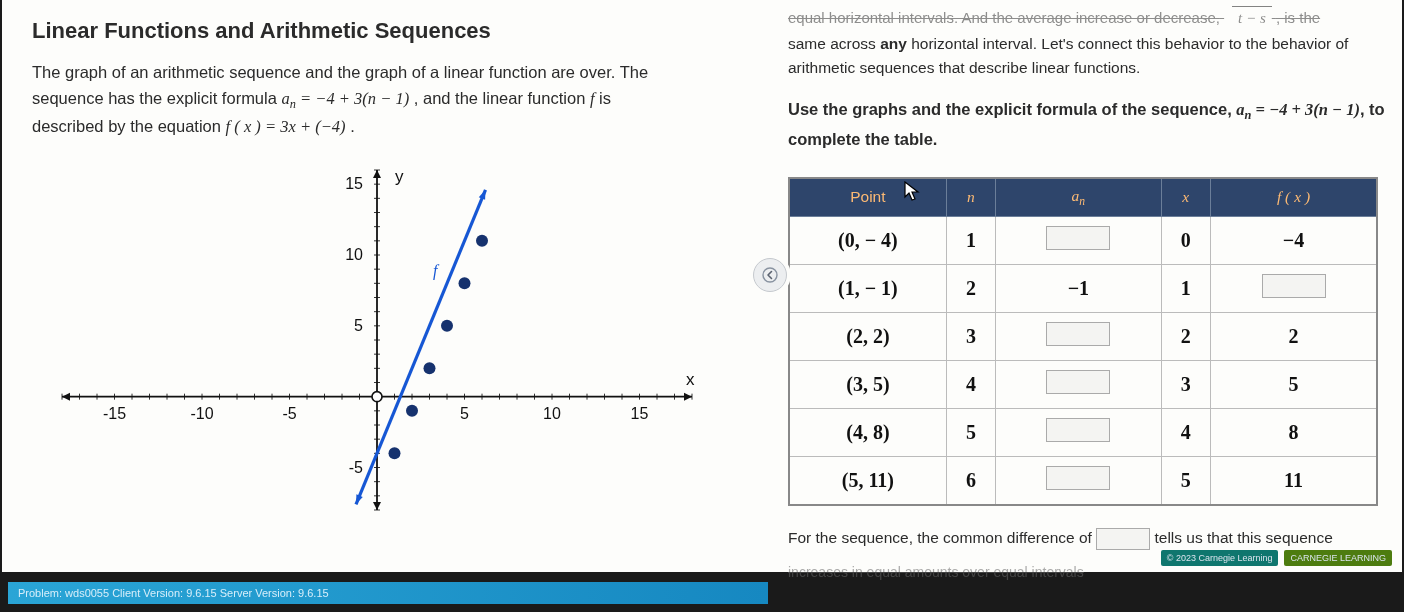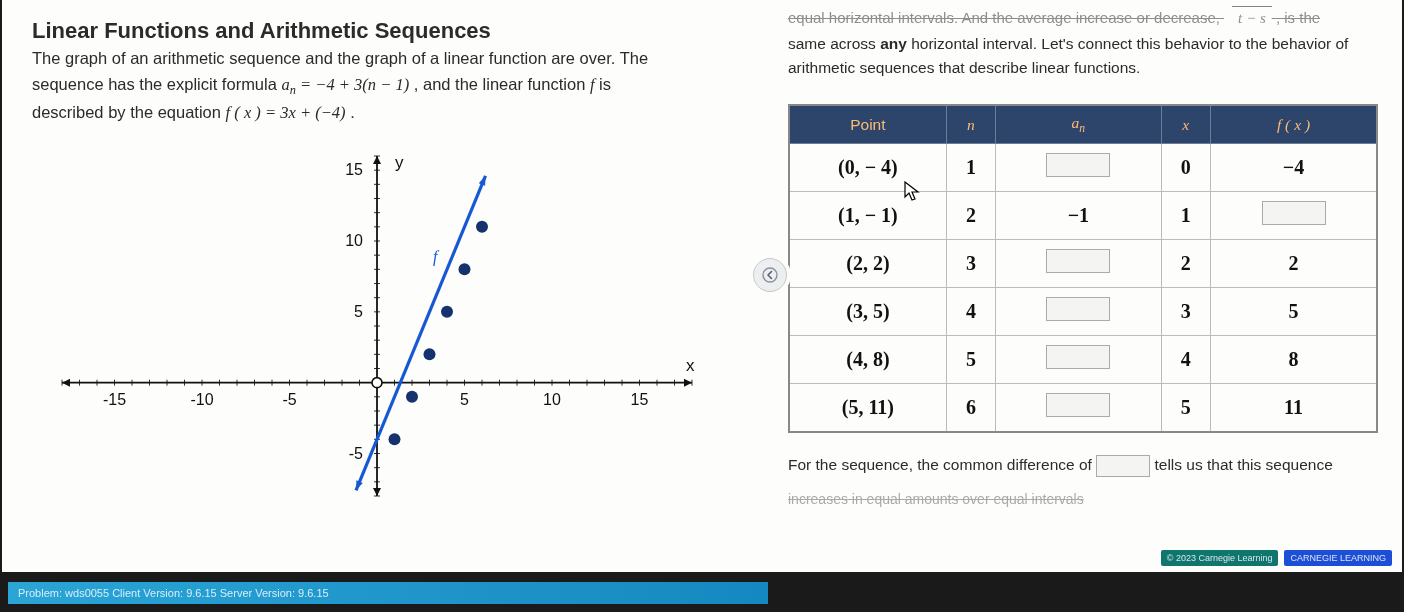--- a/index.html
+++ b/index.html
@@ -14,21 +14,21 @@
   .page {
     display: flex;
     width: 1400px;
     height: 572px;
     background: #fdfdfb;
     margin-left: 2px;
   }
   .col-left { width: 780px; padding: 18px 24px 0 30px; }
   .col-right { flex: 1; padding: 0 16px 0 6px; position: relative; }
 
-  h1 { font-size: 22px; font-weight: 700; margin-bottom: 2px; }
+  h1 { font-size: 22px; font-weight: 700; margin-bottom: 16px; }
   p.intro { font-size: 16.5px; line-height: 1.55; }
 
   .formula-sub { font-style: italic; font-family: 'Times New Roman', serif; }
   .sub { vertical-align: sub; font-size: 0.75em; }
 
   .chart-wrap {
     margin-top: 20px;
     position: relative;
     width: 680px;
     height: 370px;
@@ -121,21 +121,21 @@
     right: 10px; bottom: 6px;
     display: flex; gap: 6px;
   }
   .brand-chip {
     background: #0f766e;
     color: #dbe4ee;
     font-size: 9px;
     padding: 3px 6px;
     border-radius: 2px;
   }
-  .brand-chip.dark { background: #1d4ed8; }
+  .brand-chip.dark { background: #4d7c0f; }
 
   .footer-bar {
     position: absolute;
     left: 8px; bottom: 8px;
     width: 760px; height: 22px;
     background: linear-gradient(90deg, #2aa5d6, #1688c1);
     color: #d7eefa;
     font-size: 11px;
     line-height: 22px;
     padding-left: 10px;
@@ -279,20 +279,25 @@
         <span>equal horizontal intervals. And the average increase or decrease,</span>
         <span class="ts-frac">t − s</span>
         <span>, is the</span>
       </div>
       <div>
         same across <b>any</b> horizontal interval. Let's connect this behavior to the behavior of
       </div>
       <div>arithmetic sequences that describe linear functions.</div>
     </div>
 
+    <p class="instruct">
+      <b><span>Use the graphs and the explicit formula of the sequence, </span></b>
+      <span class="formula-sub" style="font-weight:700">a<span class="sub">n</span> = −4 + 3(n − 1)</span><b><span>, to</span></b><br>
+      <b>complete the table.</b>
+    </p>
 
     <table class="data">
       <thead>
         <tr>
           <th>Point</th>
           <th><em class="formula-sub">n</em></th>
           <th><em class="formula-sub">a<span class="sub">n</span></em></th>
           <th><em class="formula-sub">x</em></th>
           <th><em class="formula-sub">f ( x )</em></th>
         </tr>

